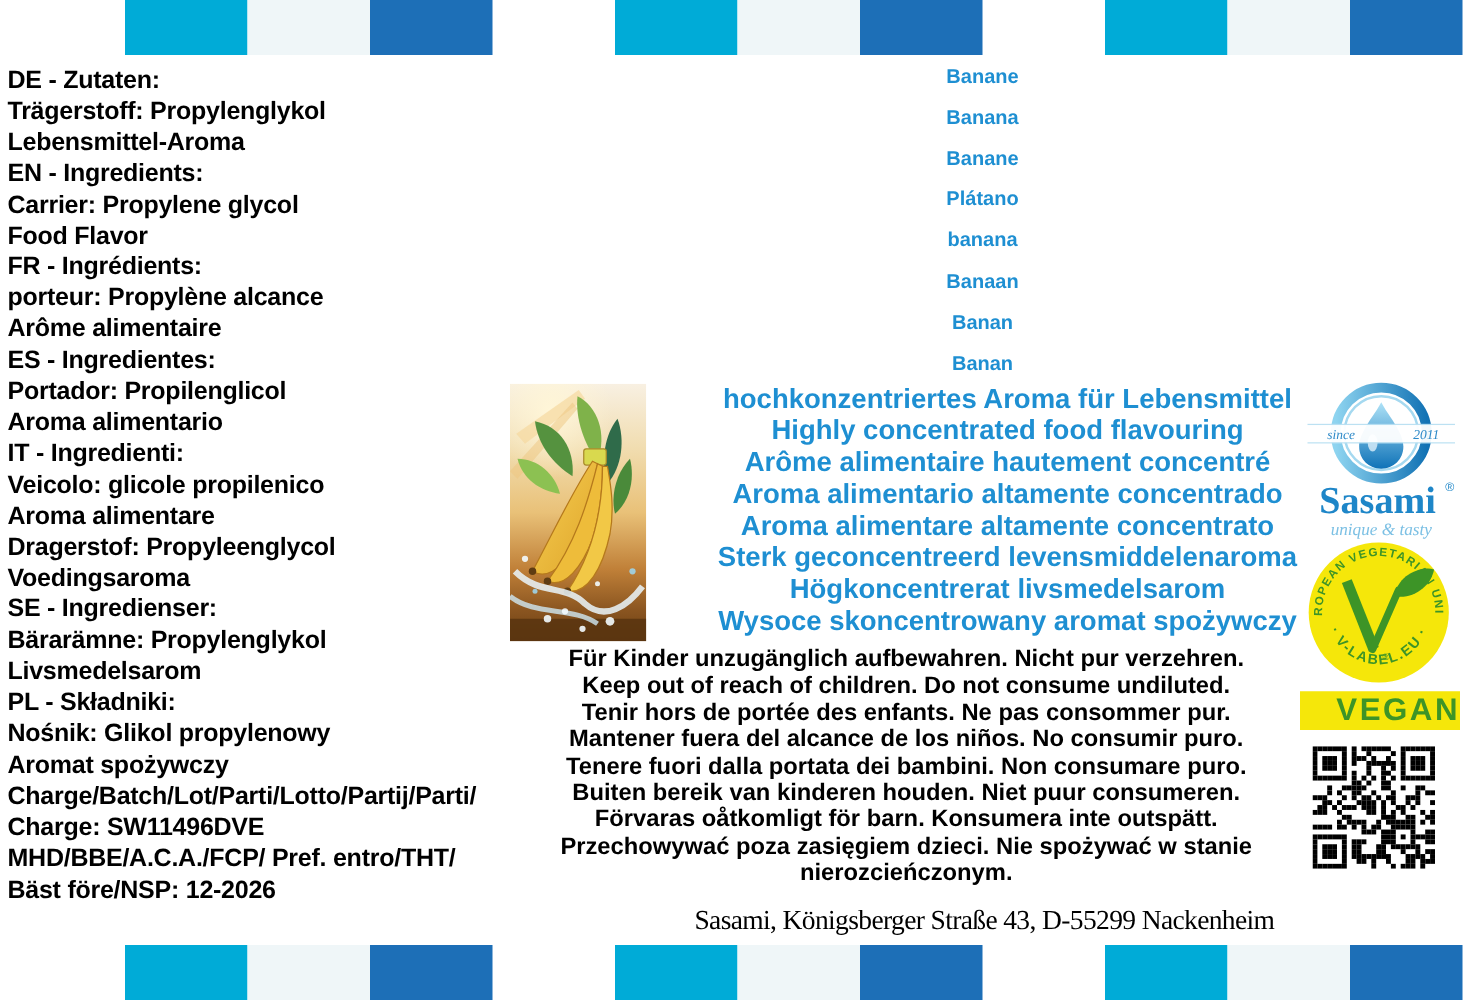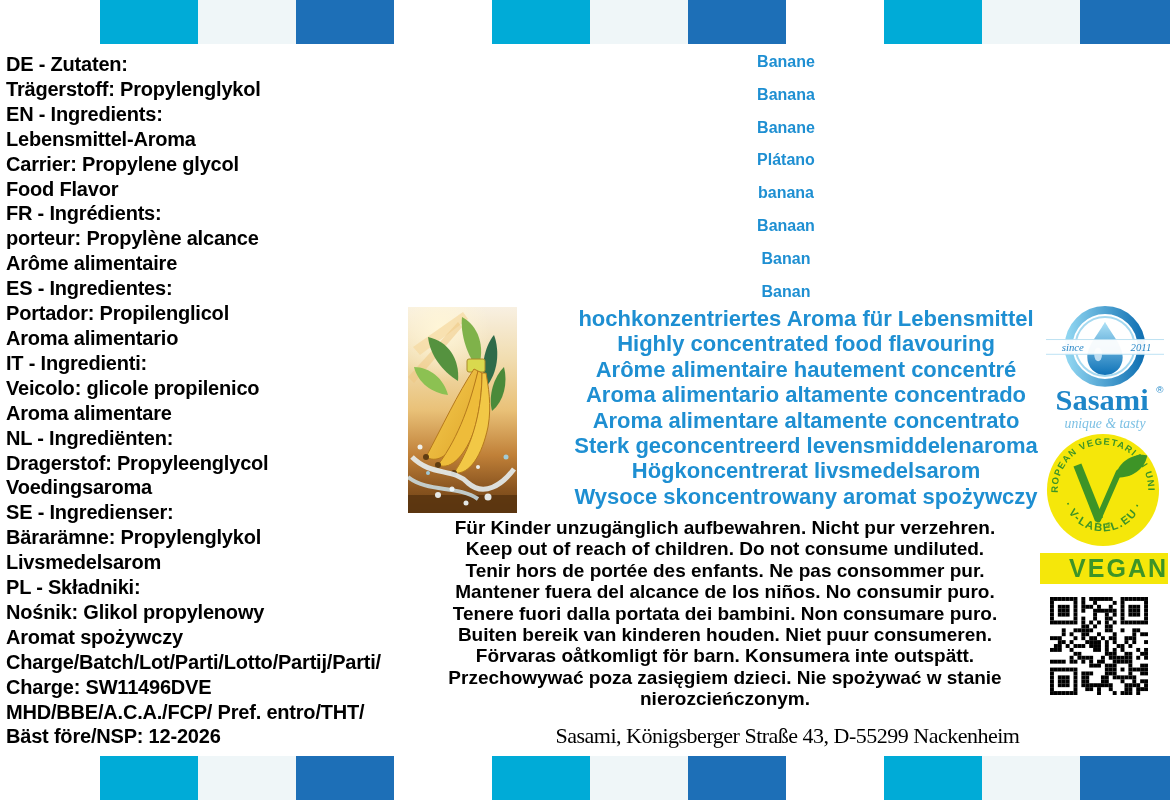--- a/index.html
+++ b/index.html
@@ -100,34 +100,33 @@
     <div class="stripe-group g3">
       <div class="stripe s-c"></div>
       <div class="stripe s-p"></div>
       <div class="stripe s-b"></div>
     </div>
   </div>
 
   <div class="ingredients">
       <div class="ln">DE - Zutaten:</div>
       <div class="ln">Trägerstoff: Propylenglykol</div>
+      <div class="ln">Lebensmittel-Aroma</div>
       <div class="ln">EN - Ingredients:</div>
-      <div class="ln">Lebensmittel-Aroma</div>
       <div class="ln">Carrier: Propylene glycol</div>
       <div class="ln">Food Flavor</div>
       <div class="ln">FR - Ingrédients:</div>
       <div class="ln">porteur: Propylène alcance</div>
       <div class="ln">Arôme alimentaire</div>
       <div class="ln">ES - Ingredientes:</div>
       <div class="ln">Portador: Propilenglicol</div>
       <div class="ln">Aroma alimentario</div>
       <div class="ln">IT - Ingredienti:</div>
       <div class="ln">Veicolo: glicole propilenico</div>
       <div class="ln">Aroma alimentare</div>
-      <div class="ln">NL - Ingrediënten:</div>
       <div class="ln">Dragerstof: Propyleenglycol</div>
       <div class="ln">Voedingsaroma</div>
       <div class="ln">SE - Ingredienser:</div>
       <div class="ln">Bärarämne: Propylenglykol</div>
       <div class="ln">Livsmedelsarom</div>
       <div class="ln">PL - Składniki:</div>
       <div class="ln">Nośnik: Glikol propylenowy</div>
       <div class="ln">Aromat spożywczy</div>
       <div class="ln">Charge/Batch/Lot/Parti/Lotto/Partij/Parti/</div>
       <div class="ln">Charge: SW11496DVE</div>

